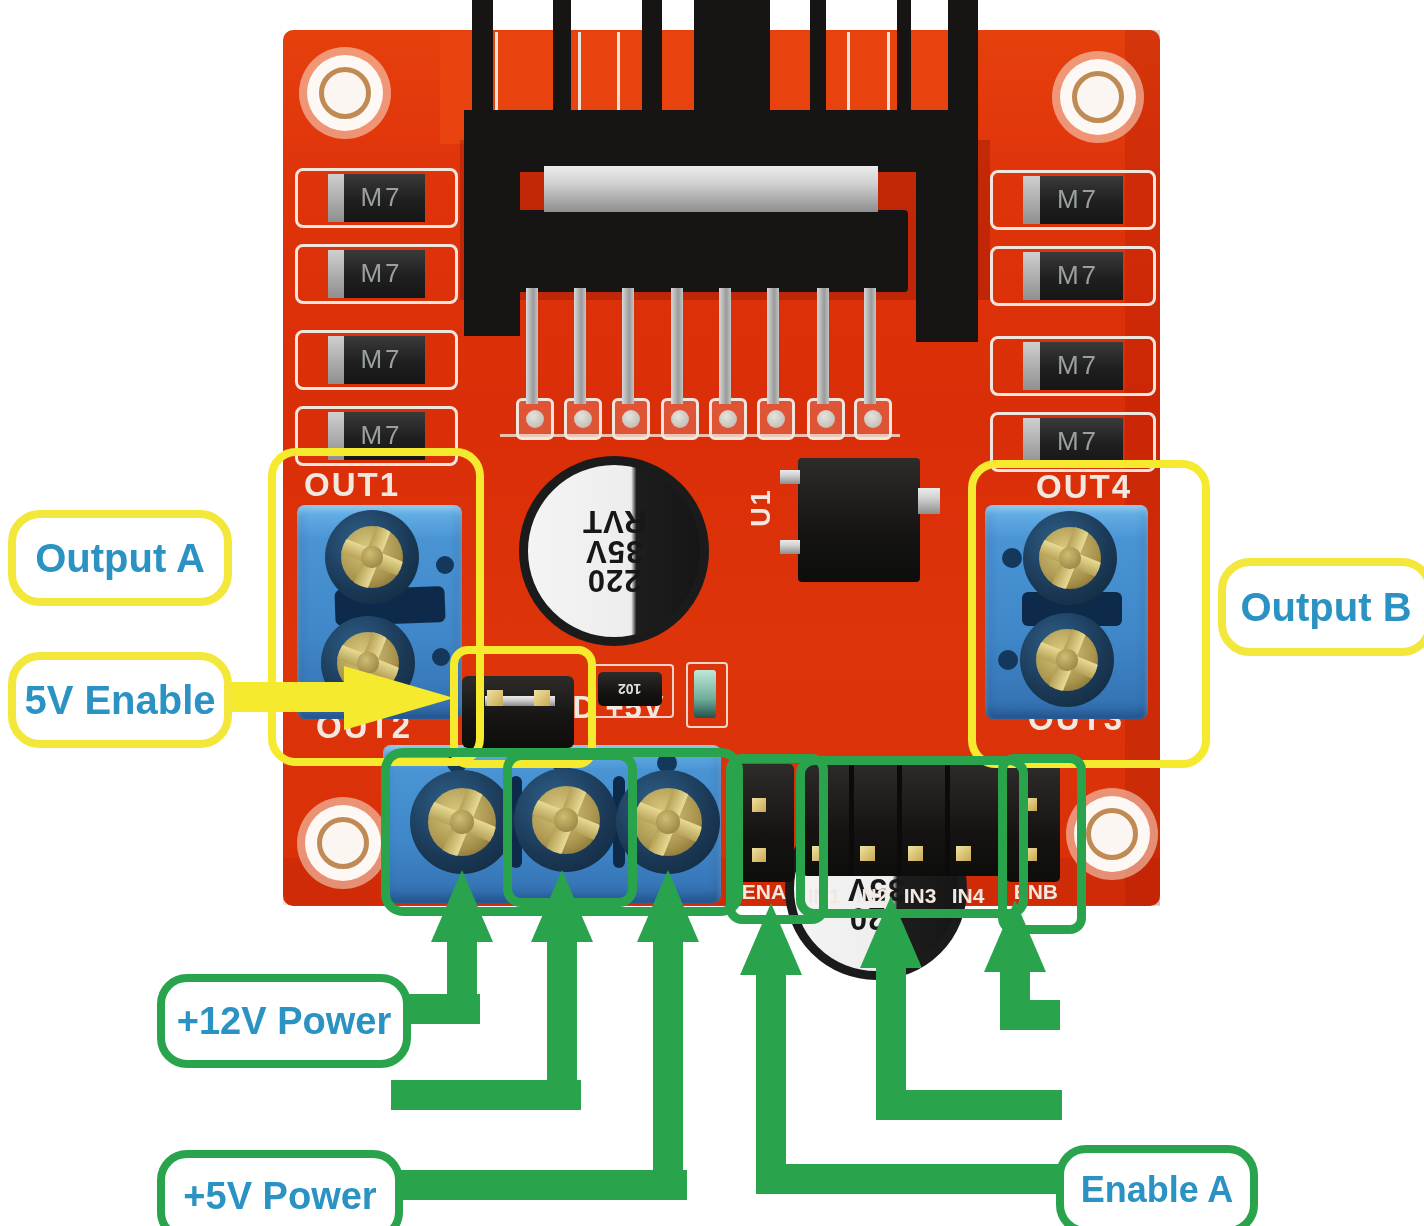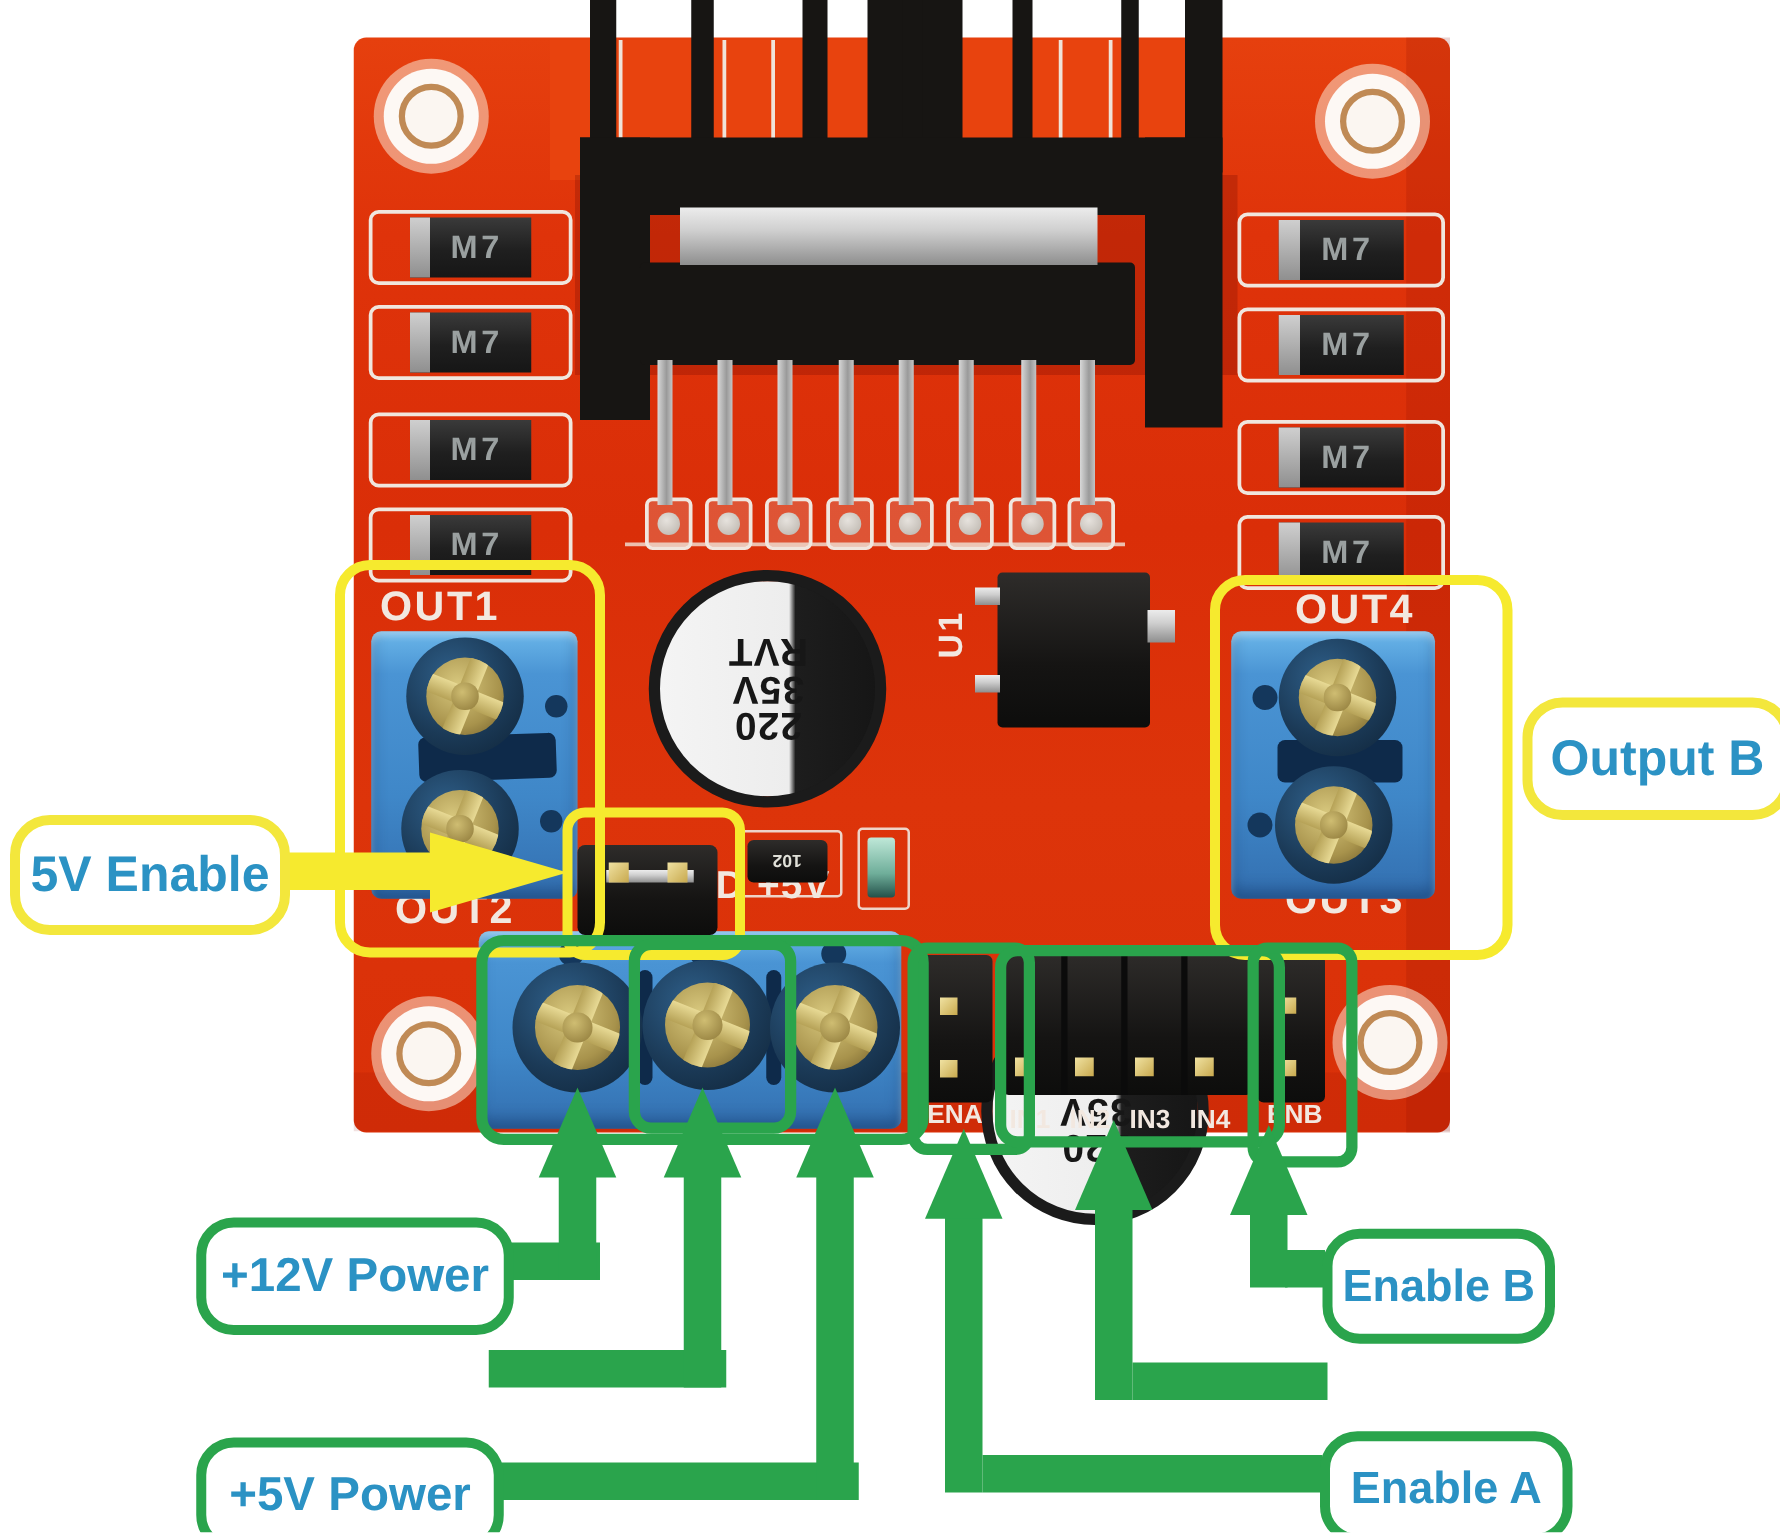--- a/index.html
+++ b/index.html
@@ -19,21 +19,21 @@
   .grn{border-color:#2aa44c;}
   
   .hole{border-radius:50%;background:#fdf8f4;box-shadow:0 0 0 8px rgba(250,225,205,.55);
         display:flex;align-items:center;justify-content:center;z-index:3;}
   .hole-ring{width:56%;height:56%;border-radius:50%;border:5px solid #c08a55;background:#fbf6f1;}
   
   .diode{z-index:4;border:3px solid #f0e6de;border-radius:8px;display:flex;align-items:center;justify-content:center;}
   .diode-body{width:62%;height:88%;background:linear-gradient(180deg,#3a3a3a,#1f1f1f 55%,#161616);
               display:flex;align-items:center;justify-content:center;position:relative;}
   .diode-cap{position:absolute;left:0;top:0;width:17%;height:100%;background:linear-gradient(180deg,#cfcfcf,#8f8f8f);}
-  .diode-txt{color:#9aa0a0;font-weight:bold;font-size:26px;letter-spacing:3px;padding-left:10px;}
+  .diode-txt{color:#9aa0a0;font-weight:normal;font-size:26px;letter-spacing:3px;padding-left:10px;}
   
   .hsink{background:#171513;z-index:4;}
   .alu{background:linear-gradient(180deg,#ececec 0%,#cfcfcf 40%,#8e8e8e 100%);z-index:5;}
   .leg{background:linear-gradient(90deg,#d8d8d8,#9a9a9a 60%,#c4c4c4);z-index:5;}
   .pad{border:3px solid #f0e6de;border-radius:6px;background:rgba(235,225,215,.22);z-index:4;
        display:flex;align-items:center;justify-content:center;}
   .pad i{width:18px;height:18px;border-radius:50%;background:radial-gradient(circle at 40% 35%,#e6e2dd,#b9b2aa);}
   
   .tblock{background:linear-gradient(180deg,#6ab6e9 0%,#4a94d4 16%,#3f87c8 62%,#336fb0 100%);
           border-radius:8px;box-shadow:inset 0 4px 6px rgba(255,255,255,.35), inset 0 -7px 12px rgba(0,30,70,.35);z-index:4;}
@@ -354,20 +354,20 @@
   <div class="gbar" style="left:786px;top:1164px;width:272px;height:30px;"></div>
   <div class="gbar" style="left:756px;top:972px;width:30px;height:222px;"></div>
   <div class="ah-up" style="left:740px;top:903px;"></div>
   <div class="gbar" style="left:906px;top:1090px;width:156px;height:30px;"></div>
   <div class="gbar" style="left:876px;top:966px;width:30px;height:154px;"></div>
   <div class="ah-up" style="left:860px;top:896px;"></div>
   <div class="gbar" style="left:1028px;top:1000px;width:32px;height:30px;"></div>
   <div class="gbar" style="left:1000px;top:972px;width:30px;height:58px;"></div>
   <div class="ah-up" style="left:984px;top:900px;"></div>
 
+  <div class="labelbox ylw" style="left:8px;top:510px;width:208px;height:80px;border-width:8px;border-radius:32px;font-size:40px;">Output A</div>
   <div class="labelbox ylw" style="left:8px;top:652px;width:208px;height:80px;border-width:8px;border-radius:32px;font-size:40px;">5V Enable</div>
   <div class="labelbox ylw" style="left:1218px;top:558px;width:200px;height:82px;border-width:8px;border-radius:32px;font-size:40px;">Output B</div>
   <div class="labelbox grn" style="left:157px;top:974px;width:238px;height:78px;border-width:8px;border-radius:30px;font-size:38px;">+12V Power</div>
   <div class="labelbox grn" style="left:157px;top:1150px;width:230px;height:76px;border-width:8px;border-radius:30px;font-size:38px;">+5V Power</div>
-  <div class="labelbox grn" style="left:1058px;top:983px;width:170px;height:76px;border-width:8px;border-radius:30px;font-size:36px;">Enable B</div>
   <div class="labelbox grn" style="left:1056px;top:1145px;width:186px;height:74px;border-width:8px;border-radius:30px;font-size:36px;">Enable A</div>
 
 </div>
 
 </body></html>

